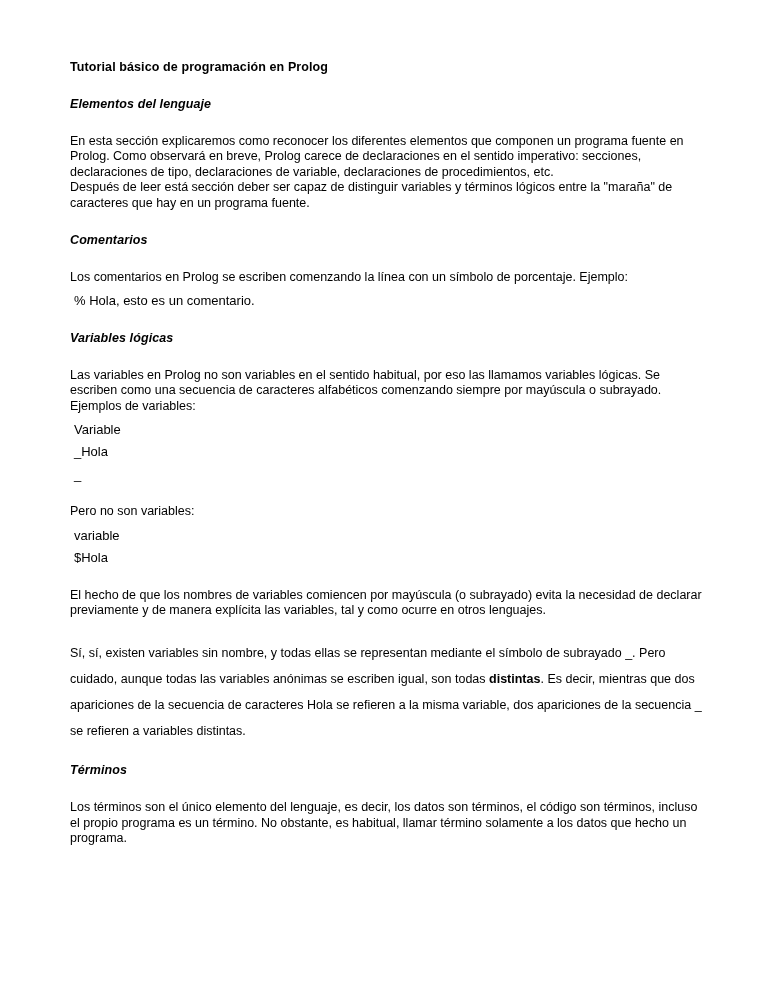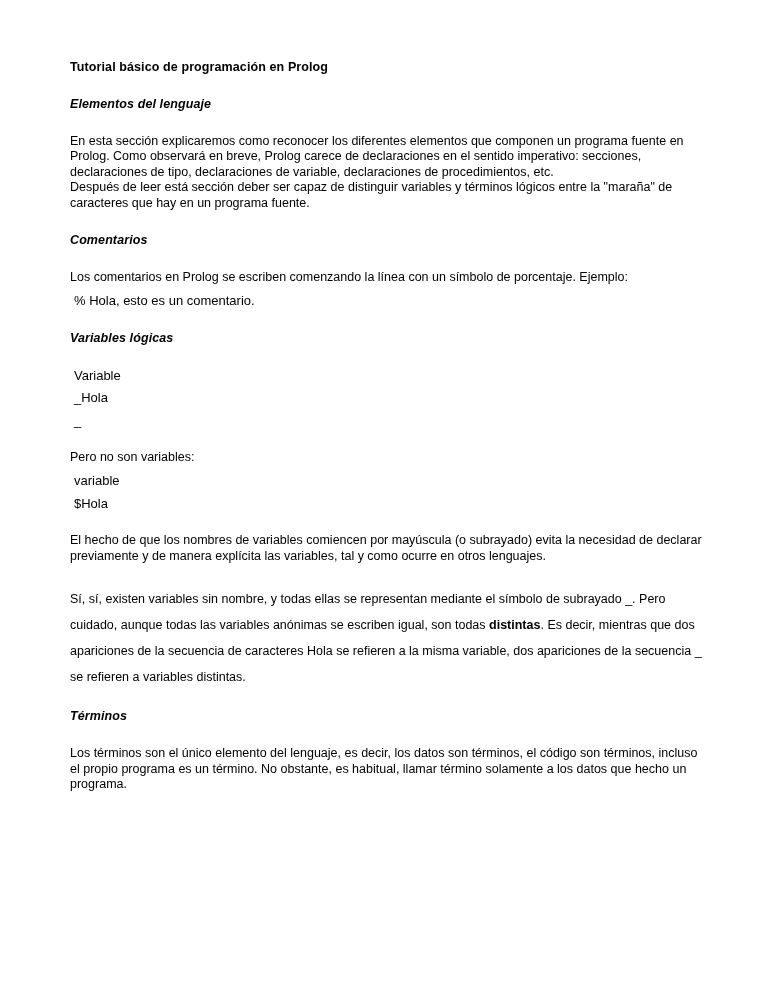--- a/index.html
+++ b/index.html
@@ -86,20 +86,21 @@
     <h2 class="section-heading">Comentarios</h2>
 
     <p class="body-text" style="margin-bottom:8px;">Los comentarios en Prolog se escriben comenzando la línea con un símbolo de porcentaje. Ejemplo:</p>
 
     <div class="example-block">
       <div class="example-line">% Hola, esto es un comentario.</div>
     </div>
 
     <h2 class="section-heading">Variables lógicas</h2>
 
+    <p class="body-text" style="margin-bottom:8px;">Las variables en Prolog no son variables en el sentido habitual, por eso las llamamos variables lógicas. Se escriben como una secuencia de caracteres alfabéticos comenzando siempre por mayúscula o subrayado. Ejemplos de variables:</p>
 
     <div class="example-block">
       <div class="example-line">Variable</div>
       <div class="example-line">_Hola</div>
       <div class="example-line underscore-token">_</div>
     </div>
 
     <p class="body-text" style="margin-bottom:8px;">Pero no son variables:</p>
 
     <div class="example-block">

